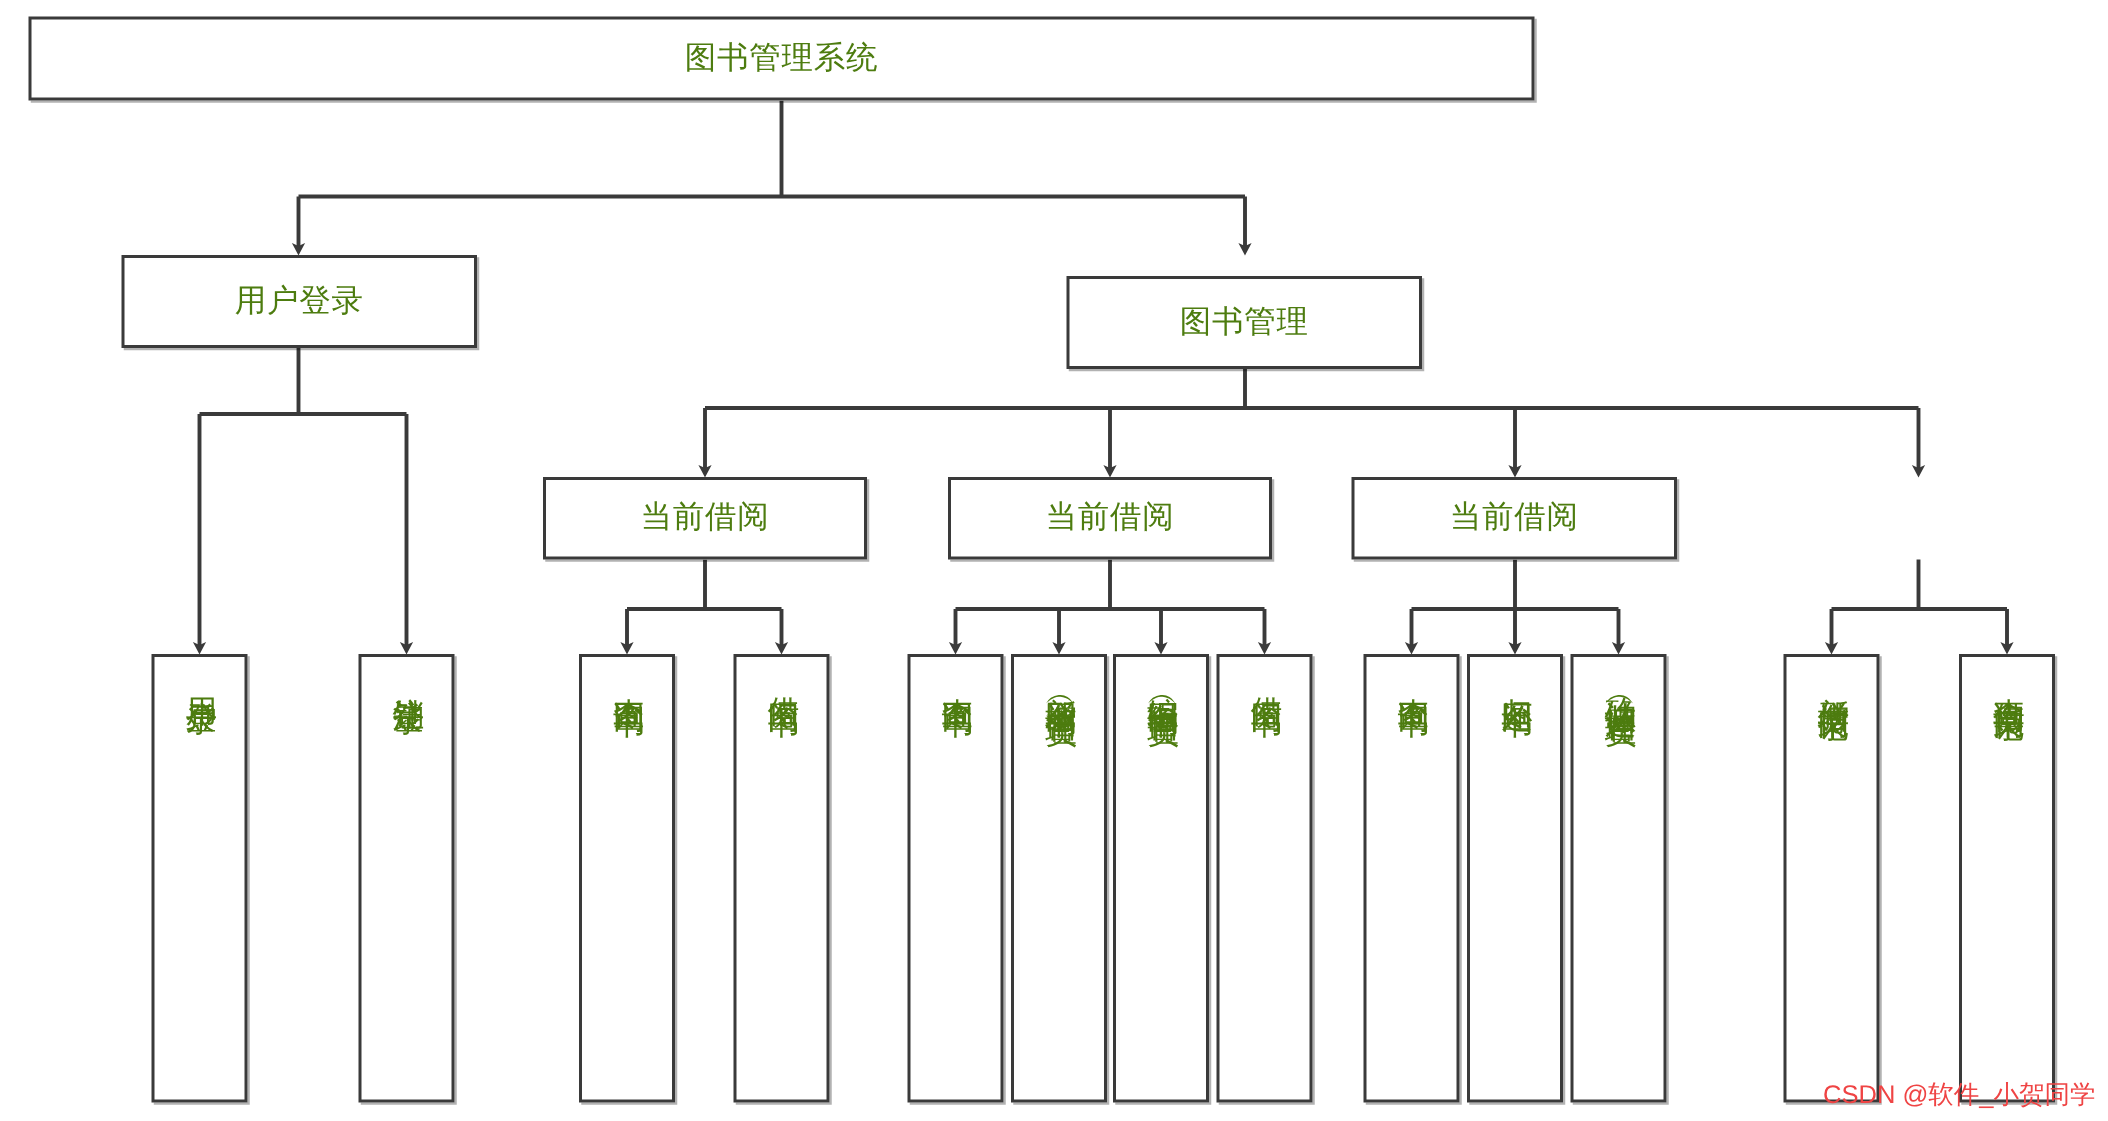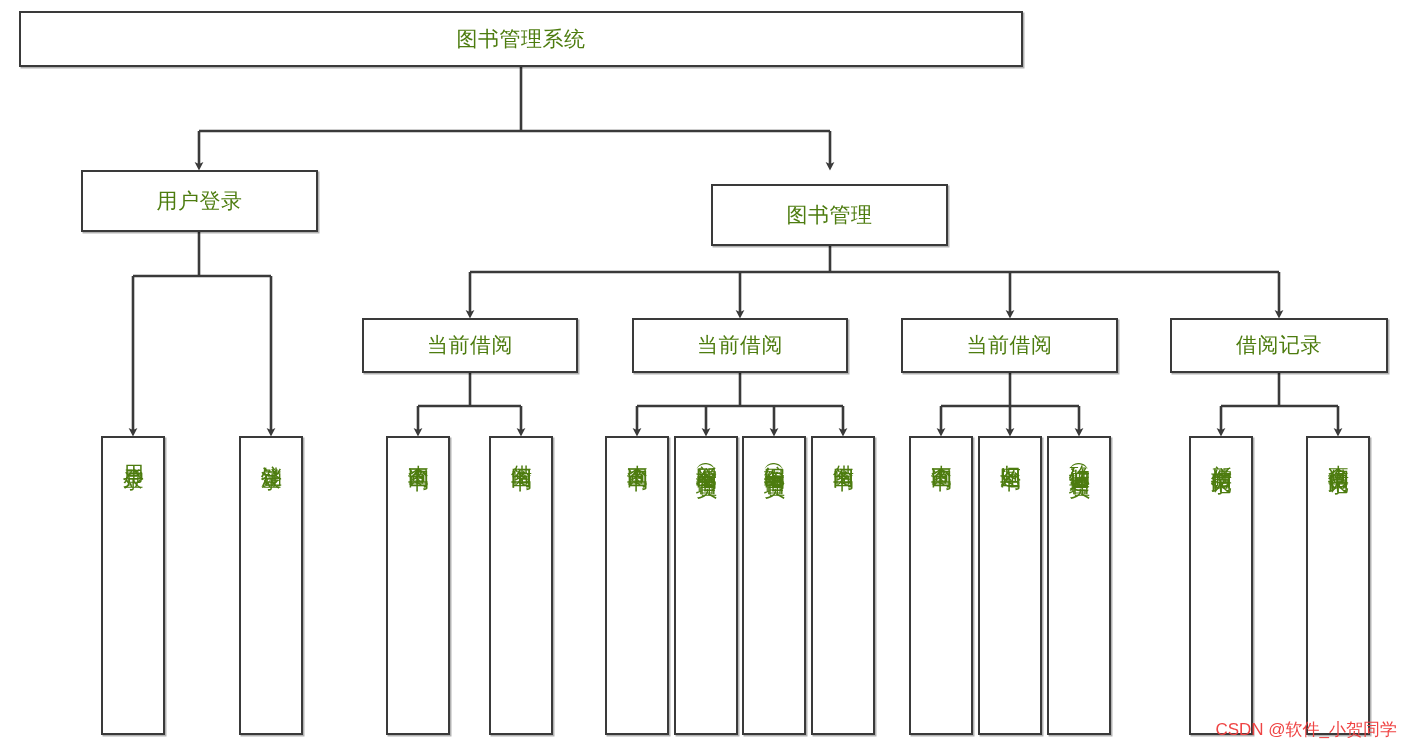--- a/index.html
+++ b/index.html
@@ -143,23 +143,20 @@
   </div>
 
   <div class="node horizontal" style="left:632px; top:318px; width:216px; height:55px;">
     <span class="node-label">当前借阅</span>
   </div>
 
   <div class="node horizontal" style="left:901px; top:318px; width:217px; height:55px;">
     <span class="node-label">当前借阅</span>
   </div>
 
-  <div class="node horizontal" style="left:1170px; top:318px; width:218px; height:55px;">
-    <span class="node-label">借阅记录</span>
-  </div>
 
   <div class="node vertical" style="left:101px; top:436px; width:64px; height:299px;">
     <span class="node-label">用户登录</span>
   </div>
 
   <div class="node vertical" style="left:239px; top:436px; width:64px; height:299px;">
     <span class="node-label">注销登录</span>
   </div>
 
   <div class="node vertical" style="left:386px; top:436px; width:64px; height:299px;">

